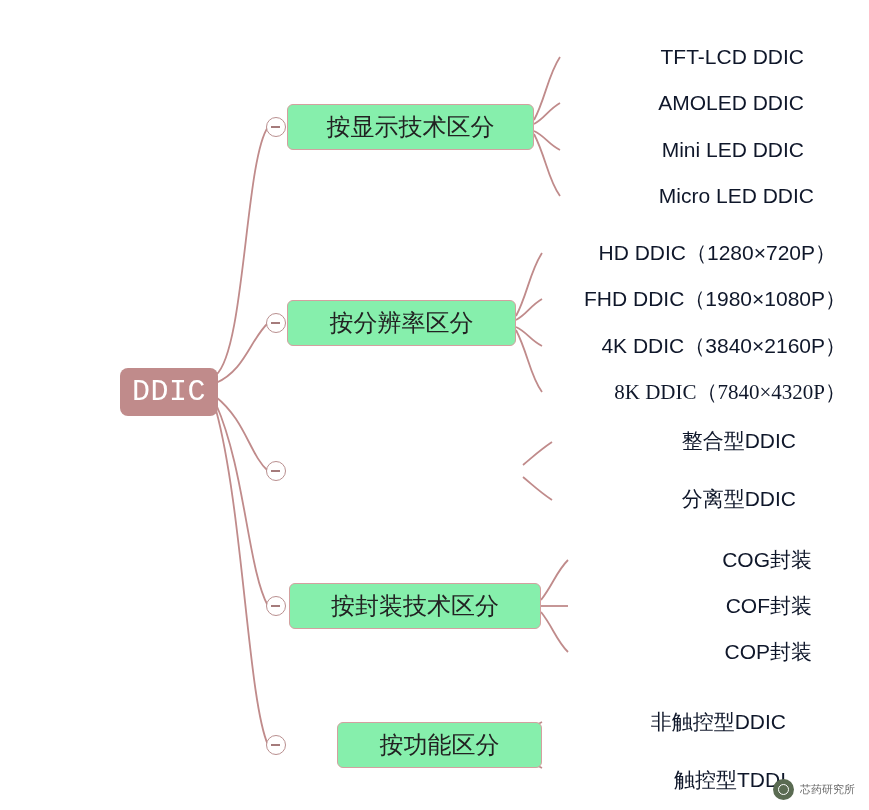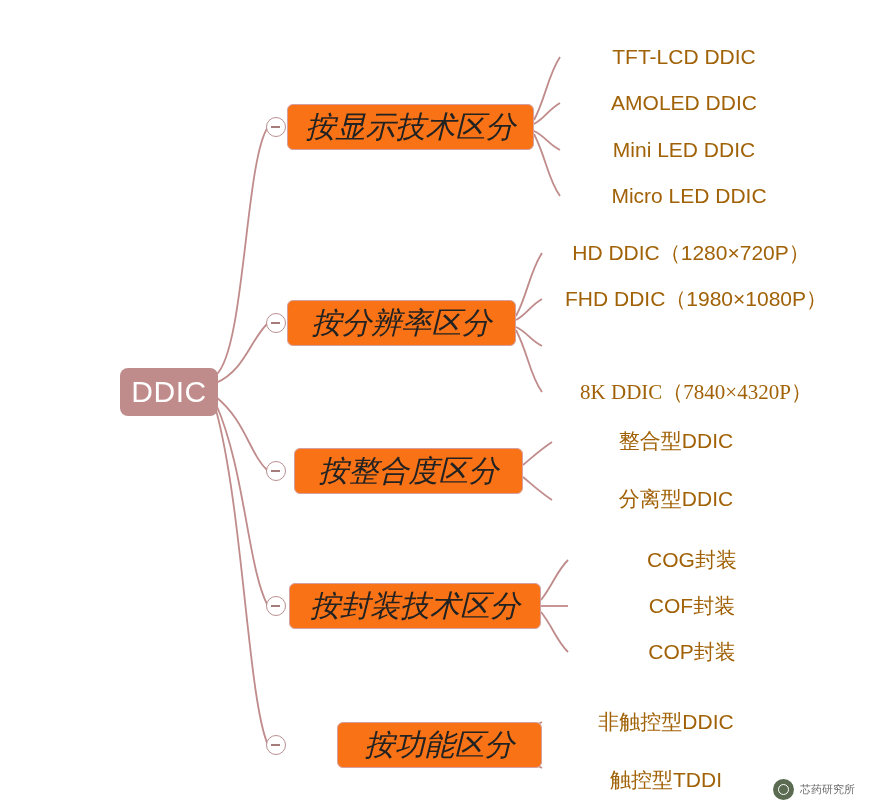--- a/index.html
+++ b/index.html
@@ -34,34 +34,33 @@
     align-items: center;
     justify-content: center;
     white-space: nowrap;
   }
   .root-node {
     background: #c08b8b;
     color: #ffffff;
     border-radius: 8px;
     font-size: 30px;
     letter-spacing: 0.5px;
-    font-family: Liberation Sans, sans-serif;
+    font-family: Liberation Mono, monospace;
   }
   .branch-node {
-    background: #f97316;
+    background: #86efac;
     border: 1.4px solid #d4a0a0;
     border-radius: 6px;
     color: #222222;
-    font-size: 30px;
-    font-style: italic;
+    font-size: 24px;
   }
   .leaf-node {
-    color: #a16207;
+    color: #0f172a;
     font-size: 21px;
-    justify-content: center;
+    justify-content: flex-end;
     background: transparent;
   }
   .collapse-toggle {
     position: absolute;
     width: 20px;
     height: 20px;
     border: 1.5px solid #b98f8f;
     border-radius: 50%;
     background: #ffffff;
     box-sizing: border-box;
@@ -165,28 +164,28 @@
   <div class="collapse-toggle" style="left:266px; top:313px;"></div>
   <div class="node branch-node" style="left:287px; top:300px; width:229px; height:46px;text-align:right;">
     <span>按分辨率区分</span>
   </div>
   <div class="node leaf-node" style="left:546px; top:239px; width:290px; height:28px;">
     <span>HD DDIC（1280×720P）</span>
   </div>
   <div class="node leaf-node" style="left:546px; top:285px; width:300px; height:28px;">
     <span>FHD DDIC（1980×1080P）</span>
   </div>
+  <div class="node leaf-node" style="left:546px; top:332px; width:300px; height:28px;">
+    <span>4K DDIC（3840×2160P）</span>
+  </div>
   <div class="node leaf-node" style="left:546px; top:378px; width:300px; height:28px;font-family:Liberation Serif, serif;">
     <span>8K DDIC（7840×4320P）</span>
   </div>
 
   <div class="collapse-toggle" style="left:266px; top:461px;"></div>
-  <div class="node branch-node" style="left:294px; top:448px; width:229px; height:46px;">
-    <span>按整合度区分</span>
-  </div>
   <div class="node leaf-node" style="left:556px; top:427px; width:240px; height:28px;">
     <span>整合型DDIC</span>
   </div>
   <div class="node leaf-node" style="left:556px; top:485px; width:240px; height:28px;">
     <span>分离型DDIC</span>
   </div>
 
   <div class="collapse-toggle" style="left:266px; top:596px;"></div>
   <div class="node branch-node" style="left:289px; top:583px; width:252px; height:46px;">
     <span>按封装技术区分</span>

